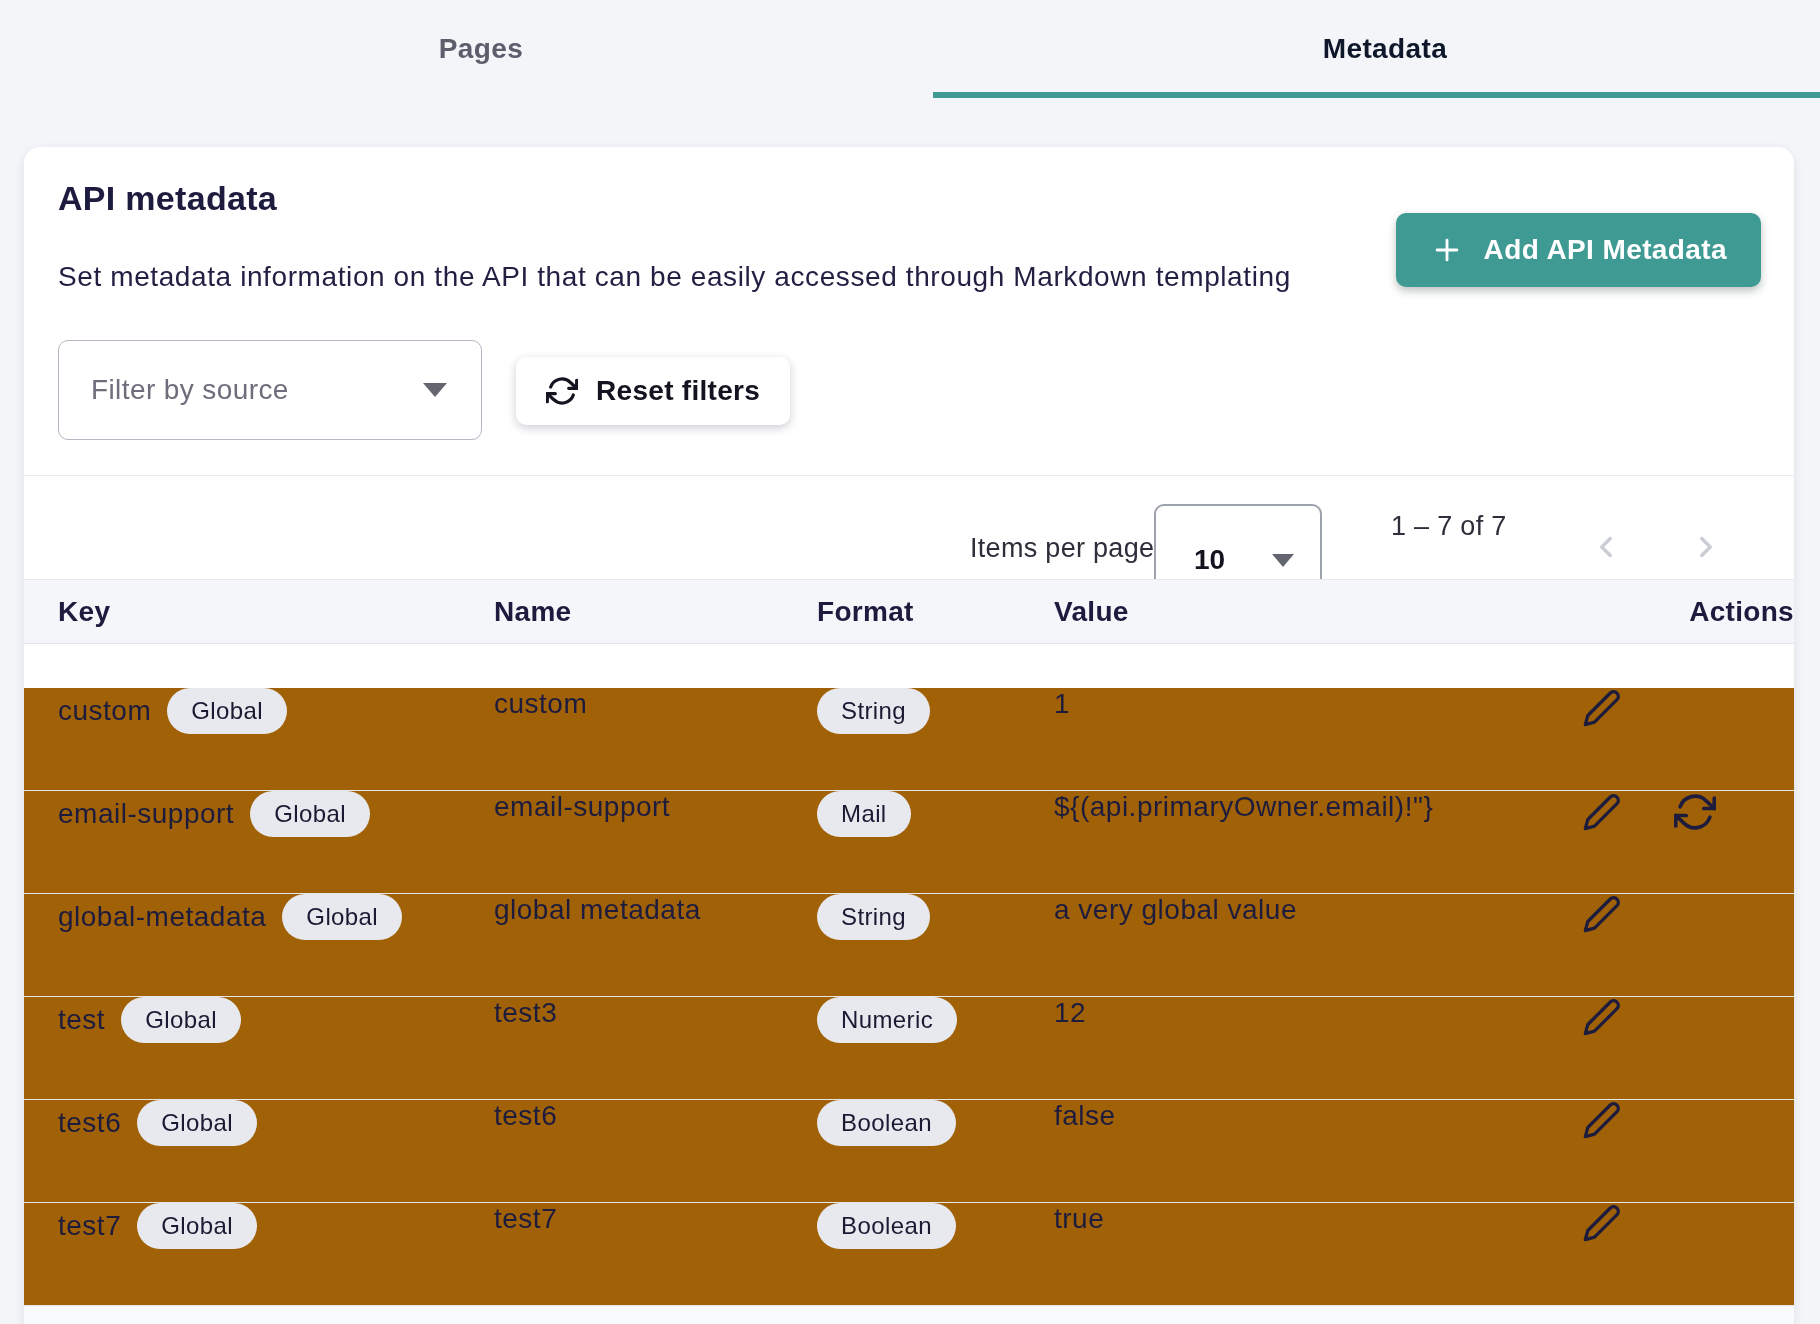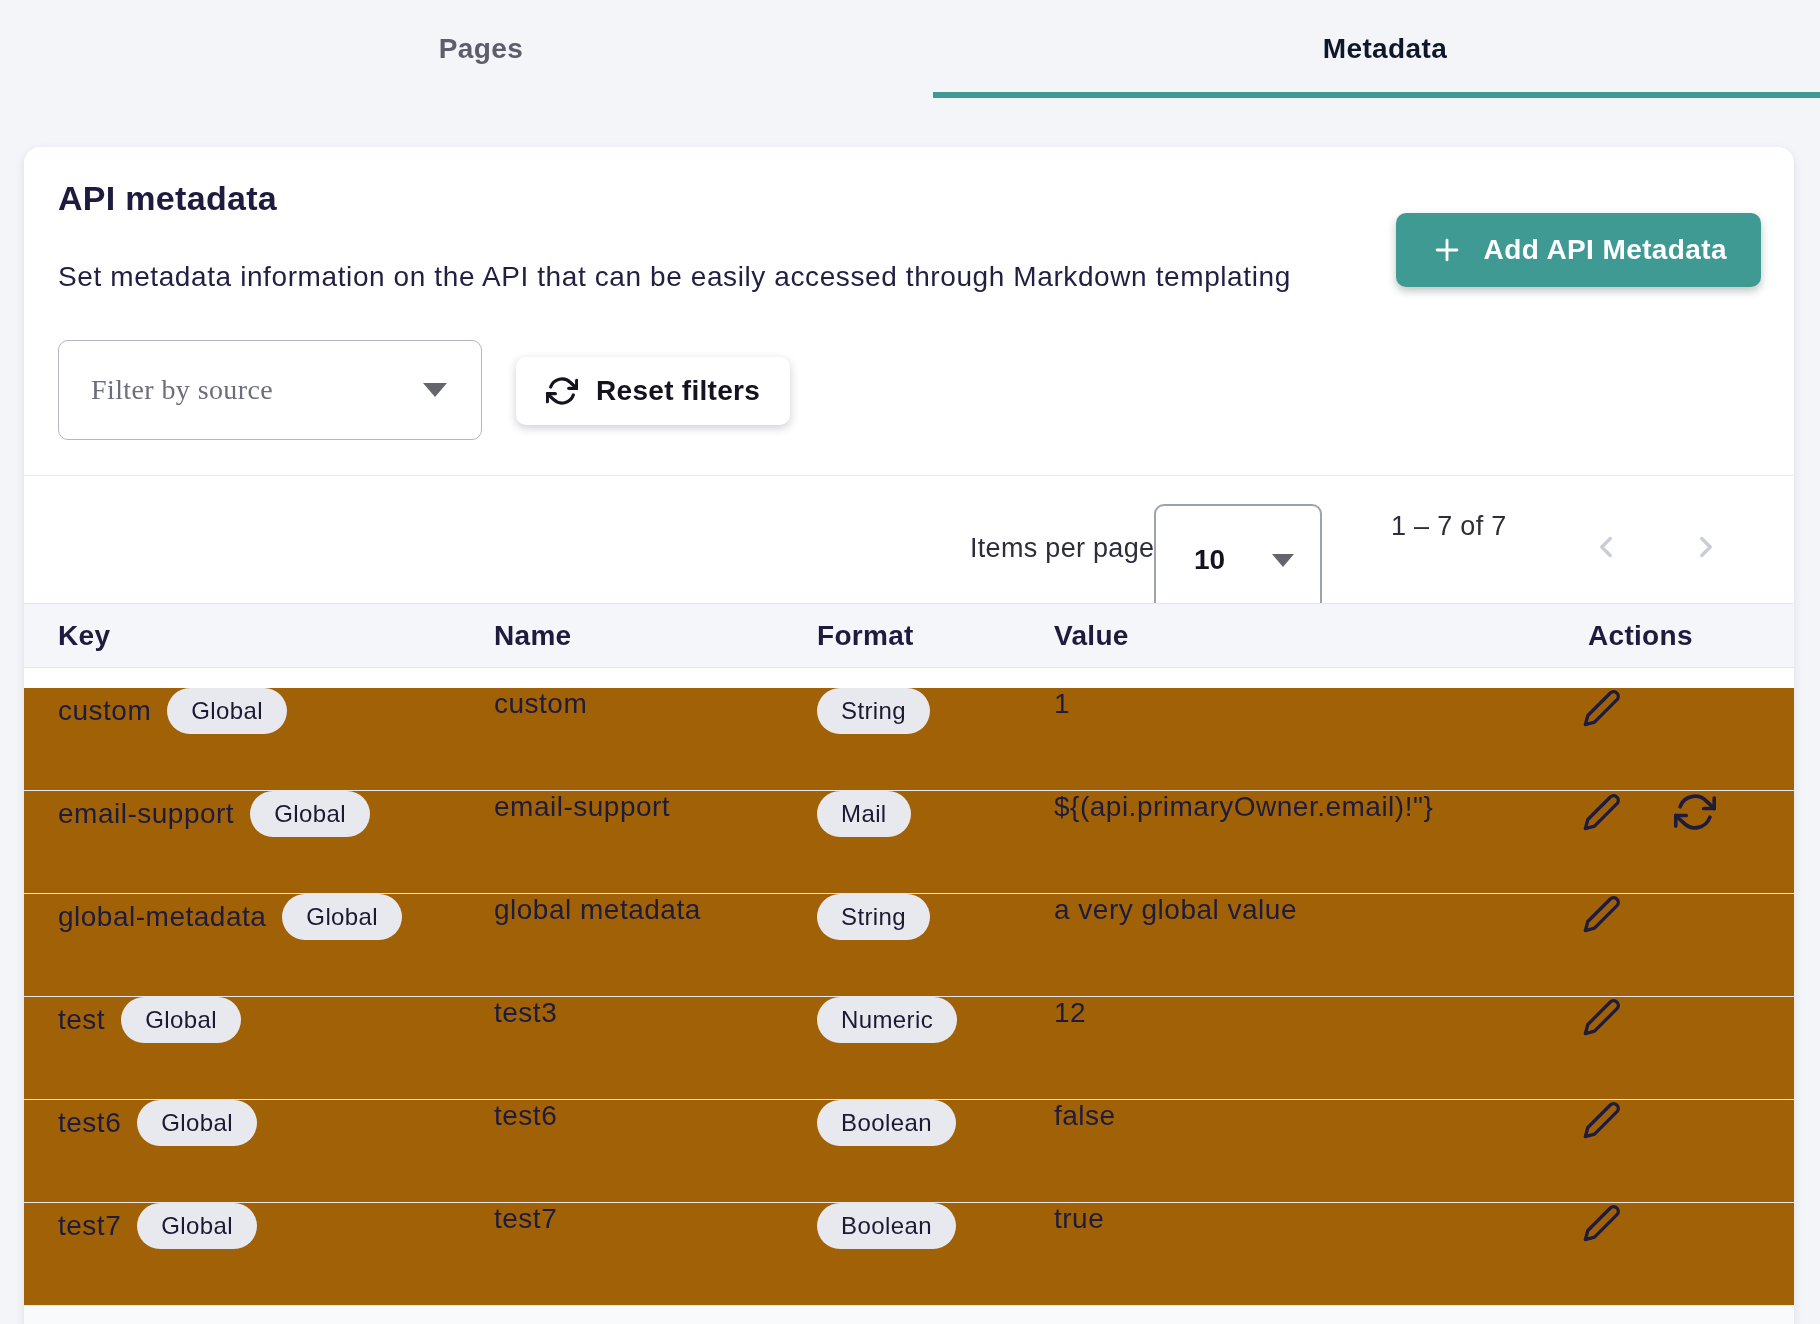--- a/index.html
+++ b/index.html
@@ -50,21 +50,21 @@
     font-family:inherit; font-size:28px; font-weight:600; letter-spacing:.4px;
     box-shadow:0 4px 8px rgba(20,40,40,.28); cursor:pointer;
   }
   .add-btn svg { display:block; }
 
   
   .filter-field {
     position:absolute; left:34px; top:193px; width:424px; height:100px;
     border:1px solid #b4b7c1; border-radius:10px; background:#fff;
     display:flex; align-items:center; justify-content:space-between;
-    padding:0 34px 0 32px; cursor:pointer;font-family:Liberation Serif, serif;
+    padding:0 34px 0 32px; cursor:pointer;
   }
   .filter-field .placeholder { font-size:28px; color:#6d6d7b; letter-spacing:.4px; }
   .caret { width:0; height:0; border-left:12px solid transparent;
     border-right:12px solid transparent; border-top:14px solid #63666f; }
   .reset-btn {
     position:absolute; left:492px; top:210px; height:68px;
     display:flex; align-items:center; gap:18px; padding:0 30px;
     background:#ffffff; border:none; border-radius:10px;
     box-shadow:0 3px 10px rgba(30,30,60,.22);
     font-family:inherit; font-size:28px; font-weight:700; color:#15131f;
@@ -83,21 +83,21 @@
   .pg-size .val { font-size:28px; font-weight:700; color:#15131f; }
   .pg-size .caret { border-left-width:11px; border-right-width:11px; border-top-width:13px; }
   .pg-range { position:absolute; left:1367px; top:364px; font-size:27px; color:#2e2e3a; letter-spacing:.3px; }
   .pg-nav { position:absolute; top:378px; width:44px; height:44px; display:flex;
     align-items:center; justify-content:center; color:#c9cdd4; cursor:default; }
   .pg-prev { left:1560px; }
   .pg-next { left:1660px; }
 
   
   .thead {
-    position:absolute; left:0; right:0; top:456px; height:65px;
+    position:absolute; left:0; right:0; top:432px; height:65px;
     background:#f5f6fa; border-top:1px solid #e6e8ed; border-bottom:1px solid #e3e5ea;
     display:flex; align-items:center;
     font-size:28px; font-weight:700; color:#1d1b3e; letter-spacing:.3px;
   }
   .tbody { position:absolute; left:0; right:0; top:541px; }
   .trow {
     height:103px; border-bottom:1px solid #e5e7eb; background:#a16207;
     display:flex; align-items:flex-start;
   }
   .c-key    { width:470px; padding-left:34px; display:flex; align-items:center; gap:16px; }
@@ -173,21 +173,21 @@
     </svg>
   </div>
 
   <div class="thead">
     <div class="c-key">
         <span>Key</span>
       </div>
     <div class="c-name"><span>Name</span></div>
     <div class="c-format"><span>Format</span></div>
     <div class="c-value"><span>Value</span></div>
-    <div class="c-actions" style="padding-left:24px;">
+    <div class="c-actions" style="padding-left:24px;justify-content:flex-end;">
         <span>Actions</span>
       </div>
   </div>
 
   <div class="tbody">
 
     <div class="trow">
       <div class="c-key">
         <span class="cell-text">custom</span>
         <span class="chip">Global</span>

